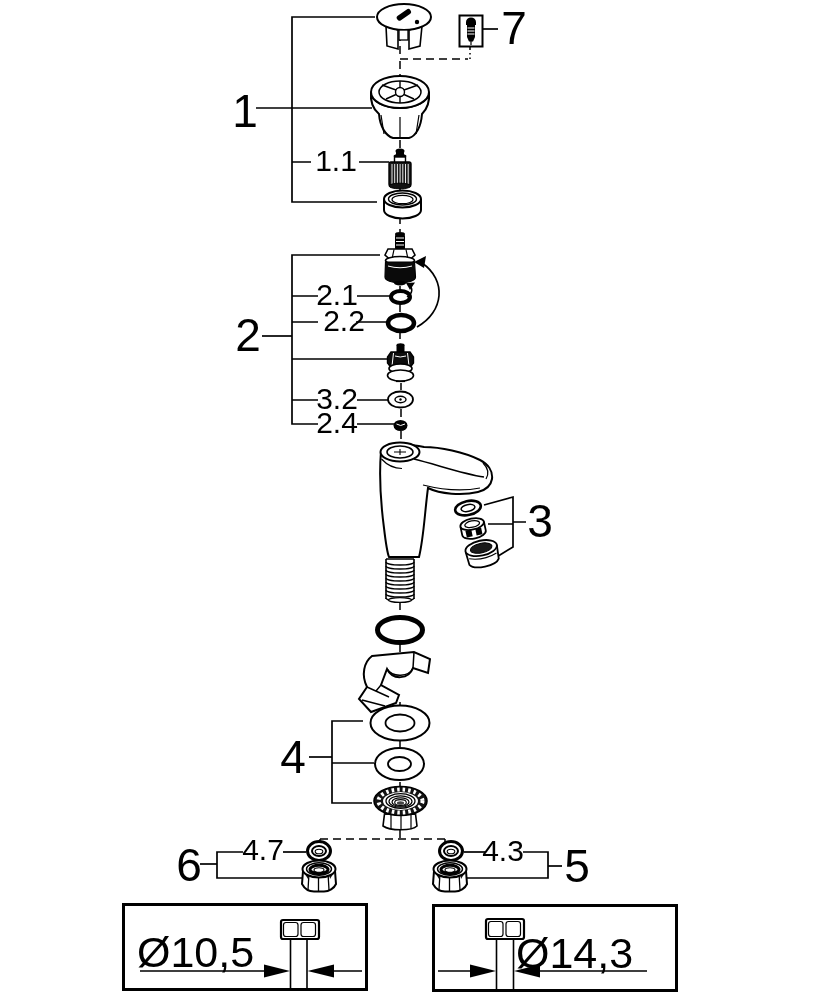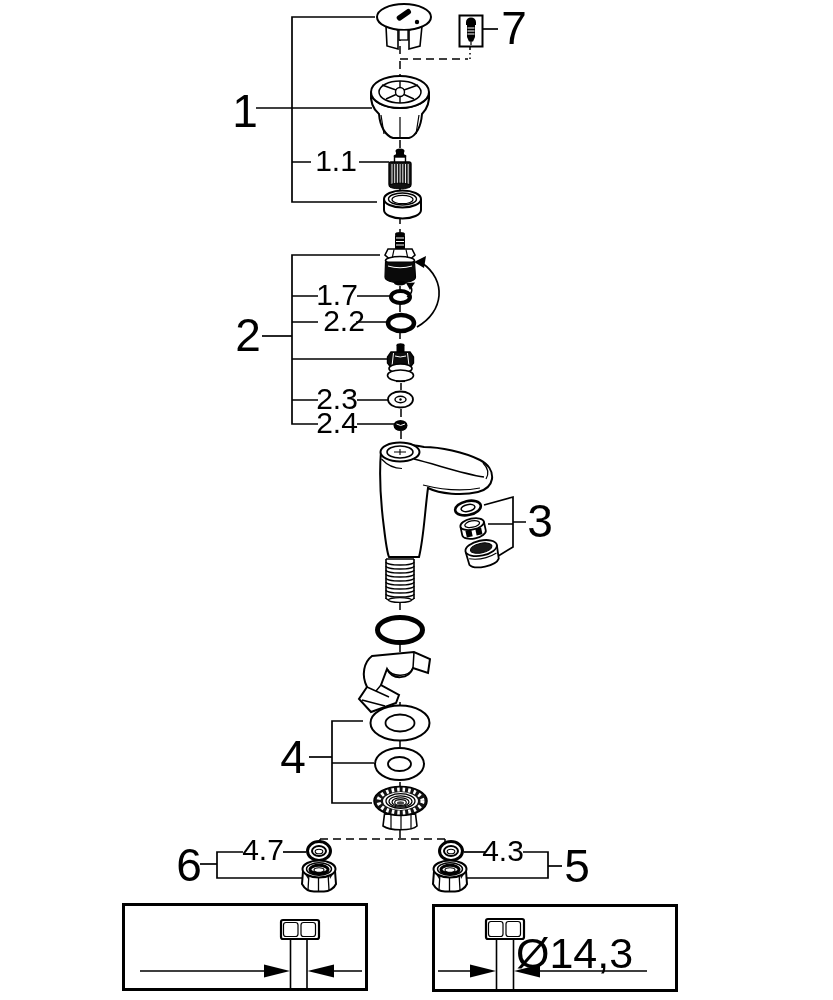--- a/index.html
+++ b/index.html
@@ -279,30 +279,31 @@
       <path d="M496.5,939 L496.5,989 M513.5,939 L513.5,989" stroke="#000" stroke-width="1.6" fill="none"></path>
       <path d="M438,971 L471,971 M539,971 L647,971" stroke="#000" stroke-width="1.6" fill="none"></path>
       <polygon points="496,971 470,964.5 470,977.5" fill="#000"></polygon>
       <polygon points="514,971 540,964.5 540,977.5" fill="#000"></polygon>
     </g>
   </svg>
 
   <div class="callout" style="left:245px;top:112px">1</div>
   <div class="callout small" style="left:336px;top:162px">1.1</div>
   <div class="callout" style="left:248px;top:336px">2</div>
-  <div class="callout small" style="left:337px;top:296px">1.7</div>
+  <div class="callout small" style="left:337px;top:296px">2.1</div>
   <div class="callout small" style="left:344px;top:322px">2.2</div>
-  <div class="callout small" style="left:337px;top:400px">2.3</div>
+  <div class="callout small" style="left:337px;top:400px">3.2</div>
   <div class="callout small" style="left:337px;top:424px">2.4</div>
   <div class="callout" style="left:540px;top:522px">3</div>
   <div class="callout" style="left:293px;top:758px">4</div>
   <div class="callout" style="left:577px;top:867px">5</div>
   <div class="callout small" style="left:503px;top:852px">4.3</div>
   <div class="callout" style="left:189px;top:866px">6</div>
   <div class="callout small" style="left:263px;top:851px">4.7</div>
   <div class="callout" style="left:514px;top:29px">7</div>
 
   <div class="dimbox" style="left:122px;top:903px;width:240px;height:82px"></div>
+  <div class="dimtext" style="left:137px;top:952px">Ø10,5</div>
 
   <div class="dimbox" style="left:432px;top:904px;width:240px;height:82px"></div>
   <div class="dimtext" style="left:516px;top:953px">Ø14,3</div>
 
 </div>
 
 </body></html>

